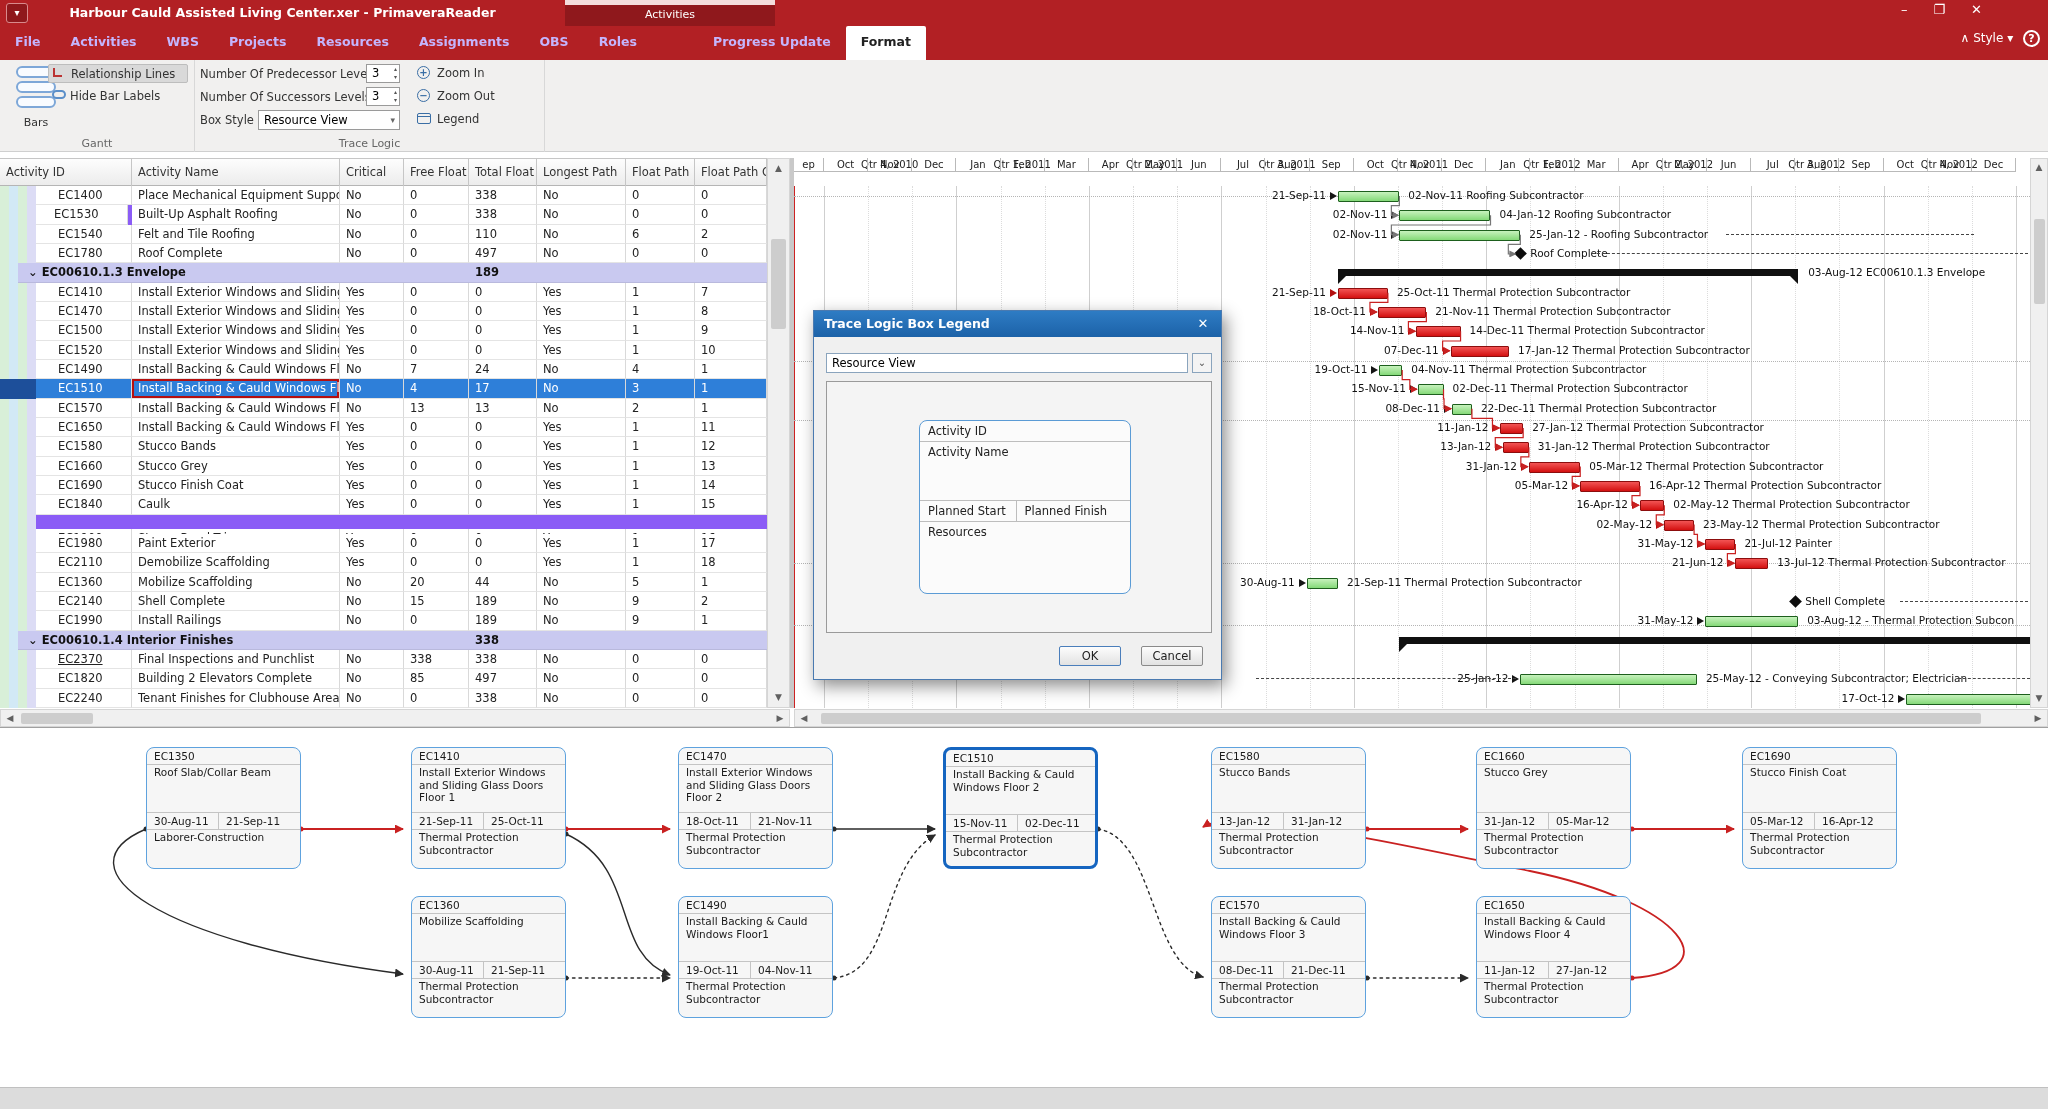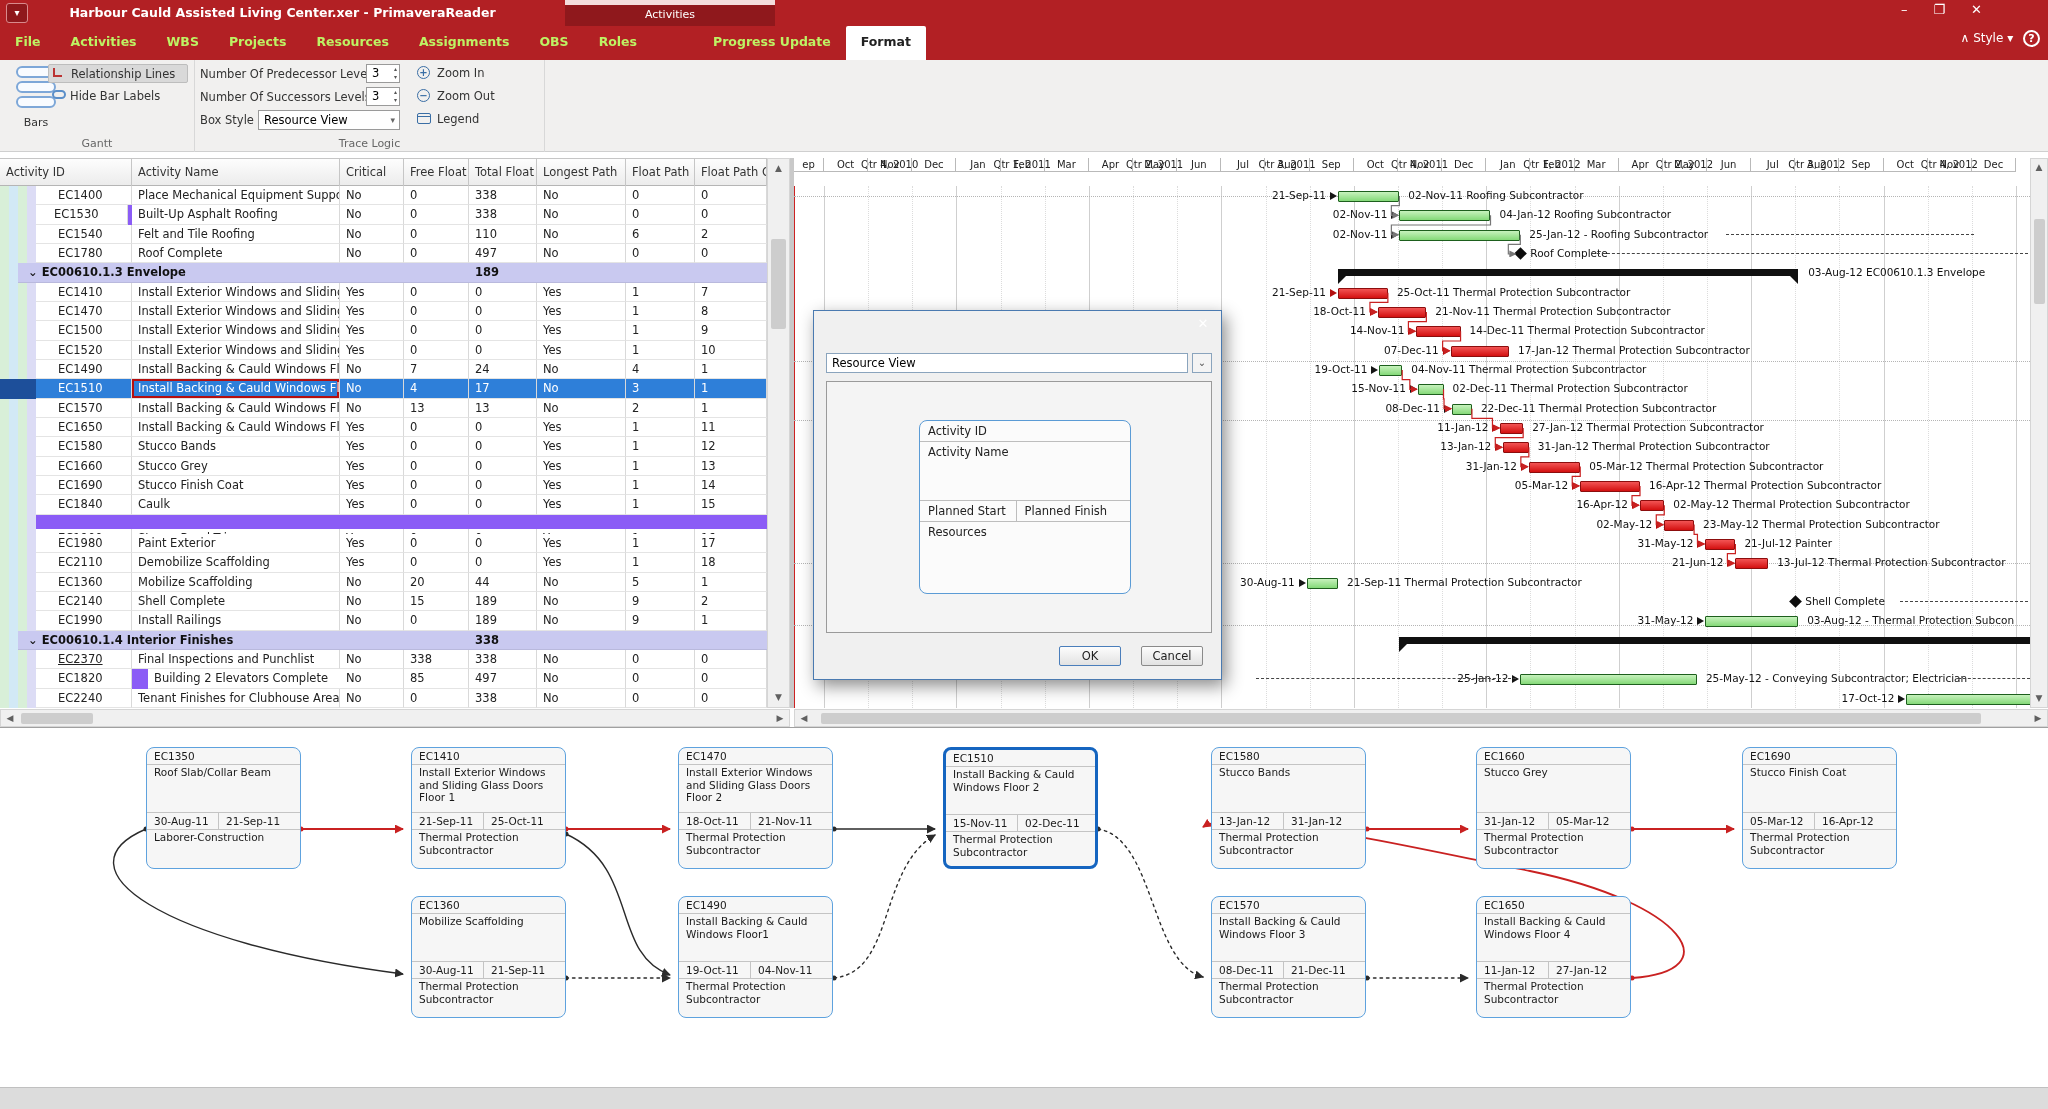--- a/index.html
+++ b/index.html
@@ -8,21 +8,21 @@
   .abs{position:absolute;}
   
   #titlebar{left:0;top:0;width:2048px;height:26px;background:#b22024;}
   #app-menu-btn{left:6px;top:3px;width:22px;height:20px;background:#8f181c;border:1px solid #d98a8c;border-radius:3px;color:#fff;font-size:10px;text-align:center;line-height:18px;}
   #title-text{left:0;top:0;width:565px;height:26px;color:#fff;font-size:12.5px;font-weight:bold;text-align:center;line-height:26px;white-space:nowrap;}
   #ctx-band{left:565px;top:0;width:210px;height:26px;background:#8f181c;}
   #ctx-strip{left:0;top:0;width:210px;height:5px;background:#f3dcdc;}
   #ctx-label{left:0;top:5px;width:210px;height:21px;color:#fff;font-size:11px;text-align:center;line-height:20px;}
   #win-controls{right:40px;top:2px;color:#fff;font-size:13px;letter-spacing:26px;}
   #tabrow{left:0;top:26px;width:2048px;height:34px;background:#b22024;}
-  .tab{display:inline-block;padding:0 15px;height:34px;line-height:32px;color:#bef264;font-size:12.5px;font-weight:bold;vertical-align:top;}
+  .tab{display:inline-block;padding:0 15px;height:34px;line-height:32px;color:#c4b5fd;font-size:12.5px;font-weight:bold;vertical-align:top;}
   .tab.ctx-first{margin-left:46px;}
   .tab.active{background:#fff;color:#222;border-radius:2px 2px 0 0;}
   #style-area{right:8px;top:30px;color:#fff;font-size:12px;}
   #style-area .qmark{display:inline-block;width:17px;height:17px;border:2px solid #fff;border-radius:50%;text-align:center;line-height:14px;font-weight:bold;font-size:11px;margin-left:6px;vertical-align:middle;}
   #ribbon{left:0;top:60px;width:2048px;height:92px;background:#f1f0ef;border-bottom:1px solid #cfcfcf;}
   .rgroup{position:absolute;top:0;height:92px;border-right:1px solid #d8d8d8;}
   .rgroup-label{position:absolute;bottom:2px;left:0;right:0;text-align:center;color:#666;font-size:11px;}
   .ricon-rects{position:absolute;left:16px;top:6px;width:40px;height:46px;}
   .ricon-rects div{width:40px;height:12px;border:2px solid #7da7d8;border-radius:6px;margin-bottom:3px;background:#f8fbff;}
   #bars-label{left:10px;top:56px;width:52px;text-align:center;font-size:11px;color:#333;}
@@ -431,21 +431,21 @@
         <div class="tcell" style="left: 340px; width: 64px;">No</div>
         <div class="tcell" style="left: 404px; width: 65px;">338</div>
         <div class="tcell" style="left: 469px; width: 68px;">338</div>
         <div class="tcell" style="left: 537px; width: 89px;">No</div>
         <div class="tcell" style="left: 626px; width: 69px;">0</div>
         <div class="tcell" style="left: 695px; width: 72px;">0</div>
       </div>
       <div class="trow" style="top: 483.25px;">
         <div class="tcell" style="left: 36px; width: 16px; border-right: none;"></div>
         <div class="tcell" style="left: 52px; width: 80px;">EC1820</div>
-        <div class="tcell namecell" style="left: 132px; width: 208px; margin-left: 16px;">Building 2 Elevators Complete</div>
+        <div class="tcell namecell" style="left: 132px; width: 208px;">Building 2 Elevators Complete</div>
         <div class="tcell" style="left: 340px; width: 64px;">No</div>
         <div class="tcell" style="left: 404px; width: 65px;">85</div>
         <div class="tcell" style="left: 469px; width: 68px;">497</div>
         <div class="tcell" style="left: 537px; width: 89px;">No</div>
         <div class="tcell" style="left: 626px; width: 69px;">0</div>
         <div class="tcell" style="left: 695px; width: 72px;">0</div>
       </div>
       <div class="trow" style="top: 502.58px;">
         <div class="tcell" style="left: 36px; width: 16px; border-right: none;"></div>
         <div class="tcell" style="left: 52px; width: 80px;">EC2240</div>
@@ -685,20 +685,21 @@
     <div class="sthumb" style="left:20px;top:3px;width:72px;height:11px;"></div>
     <div class="sbtn" style="right:1px;top:1px;width:16px;height:14px;line-height:14px;">▶</div>
   </div>
   <div class="abs sbar" style="left:794px;top:709px;width:1254px;height:18px;">
     <div class="sbtn" style="left:1px;top:1px;width:16px;height:14px;line-height:14px;">◀</div>
     <div class="sthumb" style="left:26px;top:3px;width:1160px;height:11px;"></div>
     <div class="sbtn" style="right:1px;top:1px;width:16px;height:14px;line-height:14px;">▶</div>
   </div>
 
   <div class="abs" id="dialog">
+    <div id="dlg-title">Trace Logic Box Legend</div>
     <div id="dlg-close">✕</div>
     <div id="dlg-dd">Resource View</div>
     <div id="dlg-dd-btn">⌄</div>
     <div id="dlg-panel">
       <div id="dlg-box">
         <div class="dbrow" style="border-bottom:1px solid #bdbdbd;">Activity ID</div>
         <div class="dbrow" style="height:58px;">Activity Name</div>
         <div id="dlg-daterow">
           <div>Planned Start</div>
           <div>Planned Finish</div>

